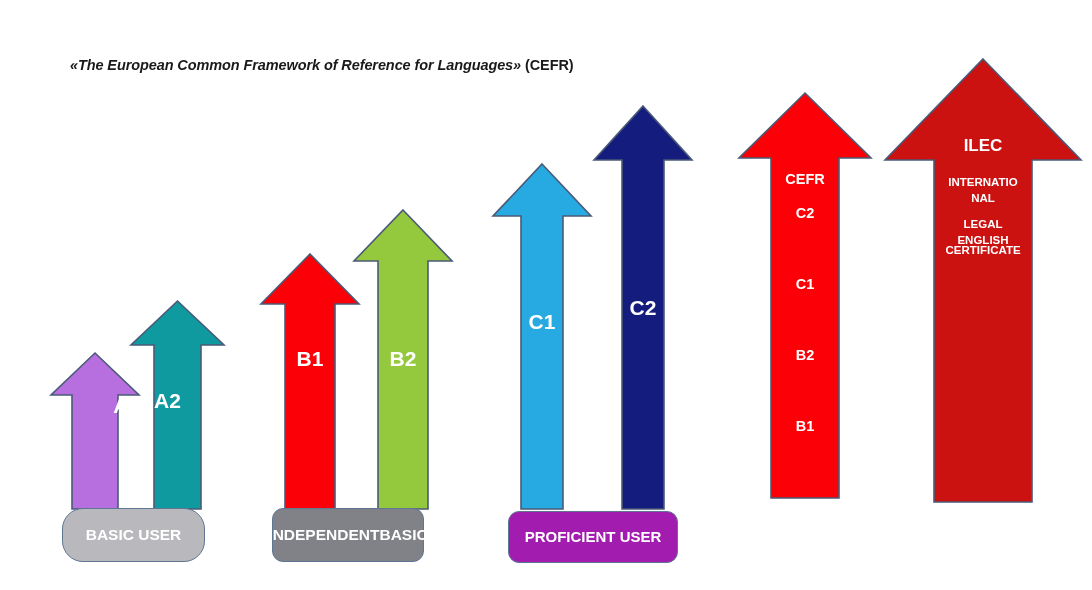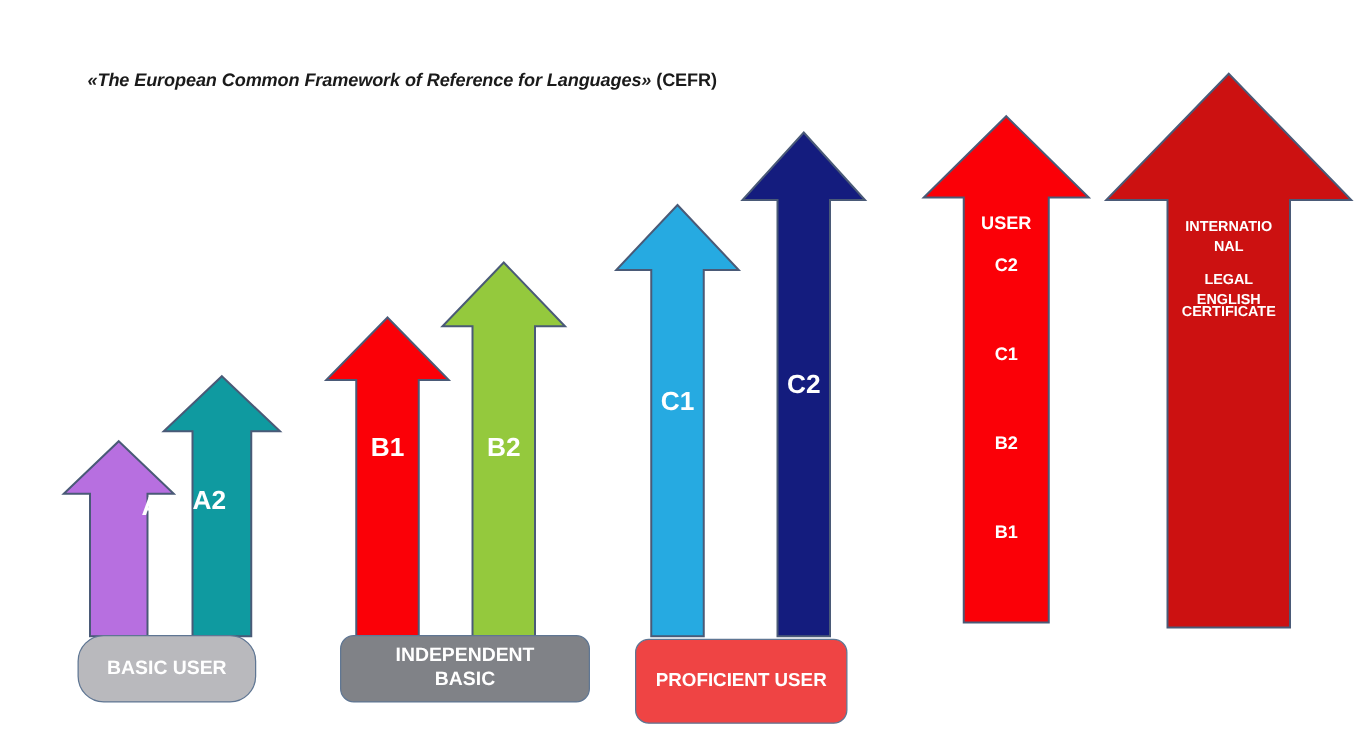--- a/index.html
+++ b/index.html
@@ -100,58 +100,59 @@
   </div>
   <div class="alabel" style="left:260px; top:348px; width:100px; font-size:21px;">B1</div>
 
   <div class="arrow" style="left:353px; top:209px; width:100px; height:301px;">
     <svg viewBox="0 0 100 301" preserveAspectRatio="none">
       <polygon points="50,1 99,52 75,52 75,300 25,300 25,52 1,52" fill="#94c93d" stroke="#4a5a77" stroke-width="1.6"></polygon>
     </svg>
   </div>
   <div class="alabel" style="left:353px; top:348px; width:100px; font-size:21px;">B2</div>
 
-  <div class="pill" style="left:272px; top:508px; width:200px; height:54px; background:#808287; font-size:15.5px; flex-direction:column;align-items:center;">
+  <div class="pill" style="left:272px; top:508px; width:152px; height:54px; background:#808287; font-size:15.5px; flex-direction:row;align-items:center;">
     <span>INDEPENDENT</span>
     <span>BASIC</span>
   </div>
 
   <div class="arrow" style="left:492px; top:163px; width:100px; height:347px;">
     <svg viewBox="0 0 100 347" preserveAspectRatio="none">
       <polygon points="50,1 99,53 71,53 71,346 29,346 29,53 1,53" fill="#26aae1" stroke="#4a5a77" stroke-width="1.6"></polygon>
     </svg>
   </div>
   <div class="alabel" style="left:492px; top:311px; width:100px; font-size:21px;">C1</div>
 
   <div class="arrow" style="left:593px; top:105px; width:100px; height:405px;">
     <svg viewBox="0 0 100 405" preserveAspectRatio="none">
       <polygon points="50,1 99,55 71,55 71,404 29,404 29,55 1,55" fill="#141c7e" stroke="#4a5a77" stroke-width="1.6"></polygon>
     </svg>
   </div>
   <div class="alabel" style="left:593px; top:297px; width:100px; font-size:21px;">C2</div>
 
-  <div class="pill" style="left:508px; top:511px; width:170px; height:68px; background:#ef4444; font-size:15px;">
+  <div class="pill" style="left:508px; top:511px; width:170px; height:52px; background:#a21caf; font-size:15px;">
     <span>PROFICIENT USER</span>
   </div>
 
   <div class="arrow" style="left:738px; top:92px; width:134px; height:407px;">
     <svg viewBox="0 0 134 407" preserveAspectRatio="none">
       <polygon points="67,1 133,66 101,66 101,406 33,406 33,66 1,66" fill="#fb0007" stroke="#4a5a77" stroke-width="1.6"></polygon>
     </svg>
   </div>
-  <div class="stack-label" style="left:738px; top:171px; width:134px; font-size:14.5px; text-align:center;">USER</div>
+  <div class="stack-label" style="left:738px; top:171px; width:134px; font-size:14.5px; text-align:center;">CEFR</div>
   <div class="stack-label" style="left:738px; top:205px; width:134px; font-size:14.5px;">C2</div>
   <div class="stack-label" style="left:738px; top:276px; width:134px; font-size:14.5px;">C1</div>
   <div class="stack-label" style="left:738px; top:347px; width:134px; font-size:14.5px;">B2</div>
   <div class="stack-label" style="left:738px; top:418px; width:134px; font-size:14.5px;">B1</div>
 
   <div class="arrow" style="left:884px; top:58px; width:198px; height:445px;">
     <svg viewBox="0 0 198 445" preserveAspectRatio="none">
       <polygon points="99,1 197,102 148,102 148,444 50,444 50,102 1,102" fill="#cc1111" stroke="#4a5a77" stroke-width="1.6"></polygon>
     </svg>
   </div>
+  <div class="stack-label" style="left:884px; top:136px; width:198px; font-size:17px;">ILEC</div>
   <div class="stack-label" style="left:884px; top:192px; width:198px; font-size:11.5px;">NAL</div>
   <div class="stack-label" style="left:884px; top:176px; width:198px; font-size:11.5px;">INTERNATIO</div>
   <div class="stack-label" style="left:884px; top:218px; width:198px; font-size:11.5px;">LEGAL</div>
   <div class="stack-label" style="left:884px; top:234px; width:198px; font-size:11.5px;">ENGLISH</div>
   <div class="stack-label" style="left:884px; top:244px; width:198px; font-size:11.5px;">CERTIFICATE</div>
 
 </div>
 
 </body></html>

